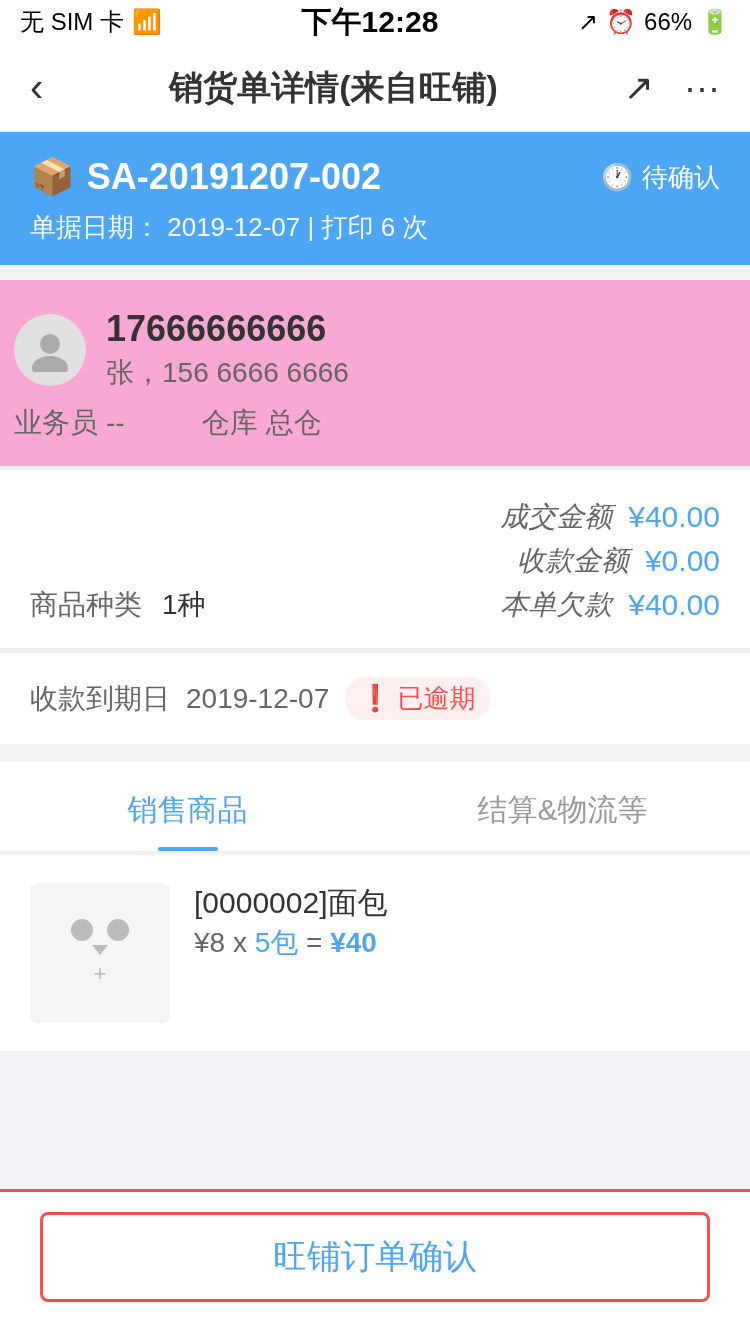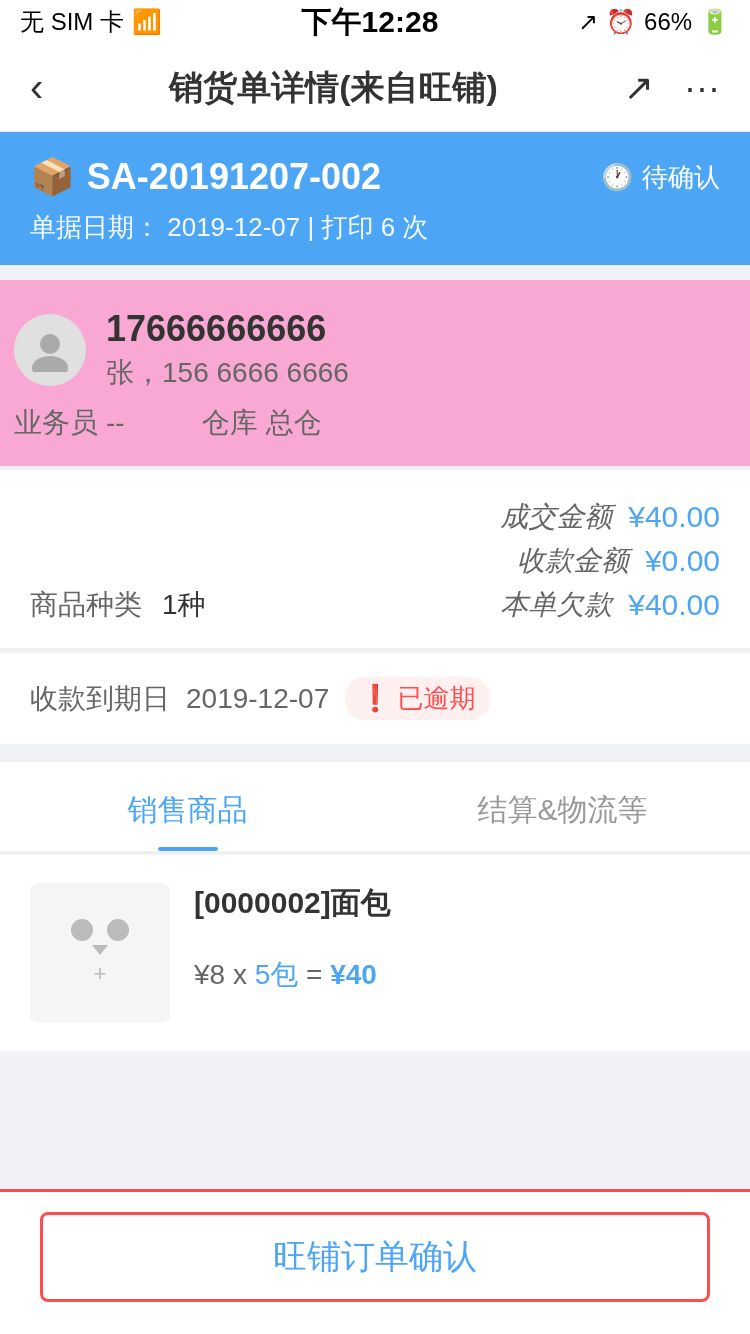--- a/index.html
+++ b/index.html
@@ -259,27 +259,26 @@
     }
     .owl-plus {
       font-size: 22px;
       color: #bbb;
       margin-top: 4px;
     }
     .product-info { flex: 1; }
     .product-name {
       font-size: 30px;
       color: #333;
-      font-weight: 700;
+      font-weight: 400;
       margin-bottom: 0;
     }
     .product-price-row {
       font-size: 28px;
       color: #666;
-      margin-top: 32px;
     }
 
     
     .bottom-space {
       background: #f0f2f5;
       height: 200px;
     }
 
     
     .bottom-bar {

